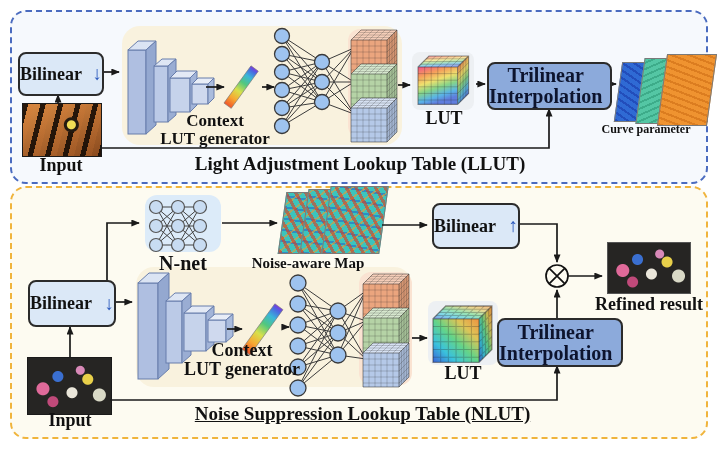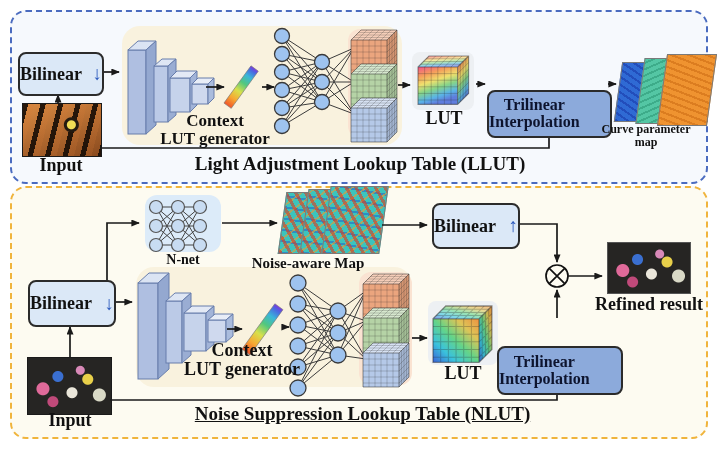--- a/index.html
+++ b/index.html
@@ -12,21 +12,21 @@
   
   .gen-bg{position:absolute;background:#f9f2de;border-radius:18px;}
   .cube-bg{position:absolute;background:#fae3d2;border-radius:12px;}
   .plate{position:absolute;background:#edf0f3;border-radius:8px;}
   .nnet-bg{position:absolute;background:#dcebf9;border-radius:12px;}
   
   .node-box{position:absolute;display:flex;align-items:center;justify-content:space-between;
             border:2px solid #2b2b2b;border-radius:8px;font-weight:bold;}
   .bilinear{background:#dbe8f7;font-size:18px;}
   .bilinear .arr{color:#2a58bd;font-weight:bold;font-size:19px;margin-left:1px;}
-  .trilinear{background:#8caadb;font-size:16px;line-height:1.04;text-align:center;color:#0d142e;margin-top:28px;}
+  .trilinear{background:#8caadb;font-size:20px;line-height:1.04;text-align:center;color:#0d142e;}
   
   .lbl{position:absolute;font-weight:bold;text-align:center;line-height:1.05;}
   
   .img{position:absolute;border:1.5px solid #1a1a1a;}
   .tiger{background:
     radial-gradient(circle at 62% 40%, #f2dd55 0 4px, #241a10 5px 7px, rgba(0,0,0,0) 8px),
     repeating-linear-gradient(104deg, rgba(25,14,6,.92) 0 5px, rgba(215,120,52,.18) 5px 11px, rgba(25,14,6,0) 11px 17px),
     linear-gradient(160deg,#da8b43,#8a4a1e);}
   .flowers{background:
     radial-gradient(circle at 18% 55%, #e06a9a 0 6px, rgba(0,0,0,0) 7px),
@@ -290,29 +290,28 @@
   </div>
   <div class="lbl z4" style="left:414px;top:109px;width:60px;font-size:18px;">LUT</div>
   <div class="node-box trilinear z4" style="left:487px;top:62px;width:121px;height:44px;">
     <div>
       <div>Trilinear</div>
       <div>Interpolation</div>
     </div>
   </div>
   <div class="lbl z4" style="left:570px;top:123px;width:152px;font-size:12px;">
     <div>Curve parameter</div>
-    <div>map</div>
   </div>
   <div class="lbl z4" style="left:125px;top:154px;width:470px;font-size:19px;">Light Adjustment Lookup Table (LLUT)</div>
 
   <div class="node-box bilinear z4" style="left:28px;top:280px;width:84px;height:43px;">
     <span>Bilinear</span>
       <span class="arr">↓</span>
   </div>
-  <div class="lbl z4" style="left:138px;top:253px;width:90px;font-size:14px;font-family:Liberation Serif, serif;">N-net</div>
+  <div class="lbl z4" style="left:138px;top:253px;width:90px;font-size:20px;font-family:Liberation Serif, serif;">N-net</div>
   <div class="lbl z4" style="left:226px;top:256px;width:164px;font-size:15px;">Noise-aware Map</div>
   <div class="node-box bilinear z4" style="left:432px;top:203px;width:84px;height:42px;">
     <span>Bilinear</span>
       <span class="arr">↑</span>
   </div>
   <div class="lbl z4" style="left:578px;top:295px;width:142px;font-size:18px;">Refined result</div>
   <div class="lbl z4" style="left:152px;top:341px;width:180px;font-size:18px;">
     <div>Context</div>
     <div>LUT generator</div>
   </div>

